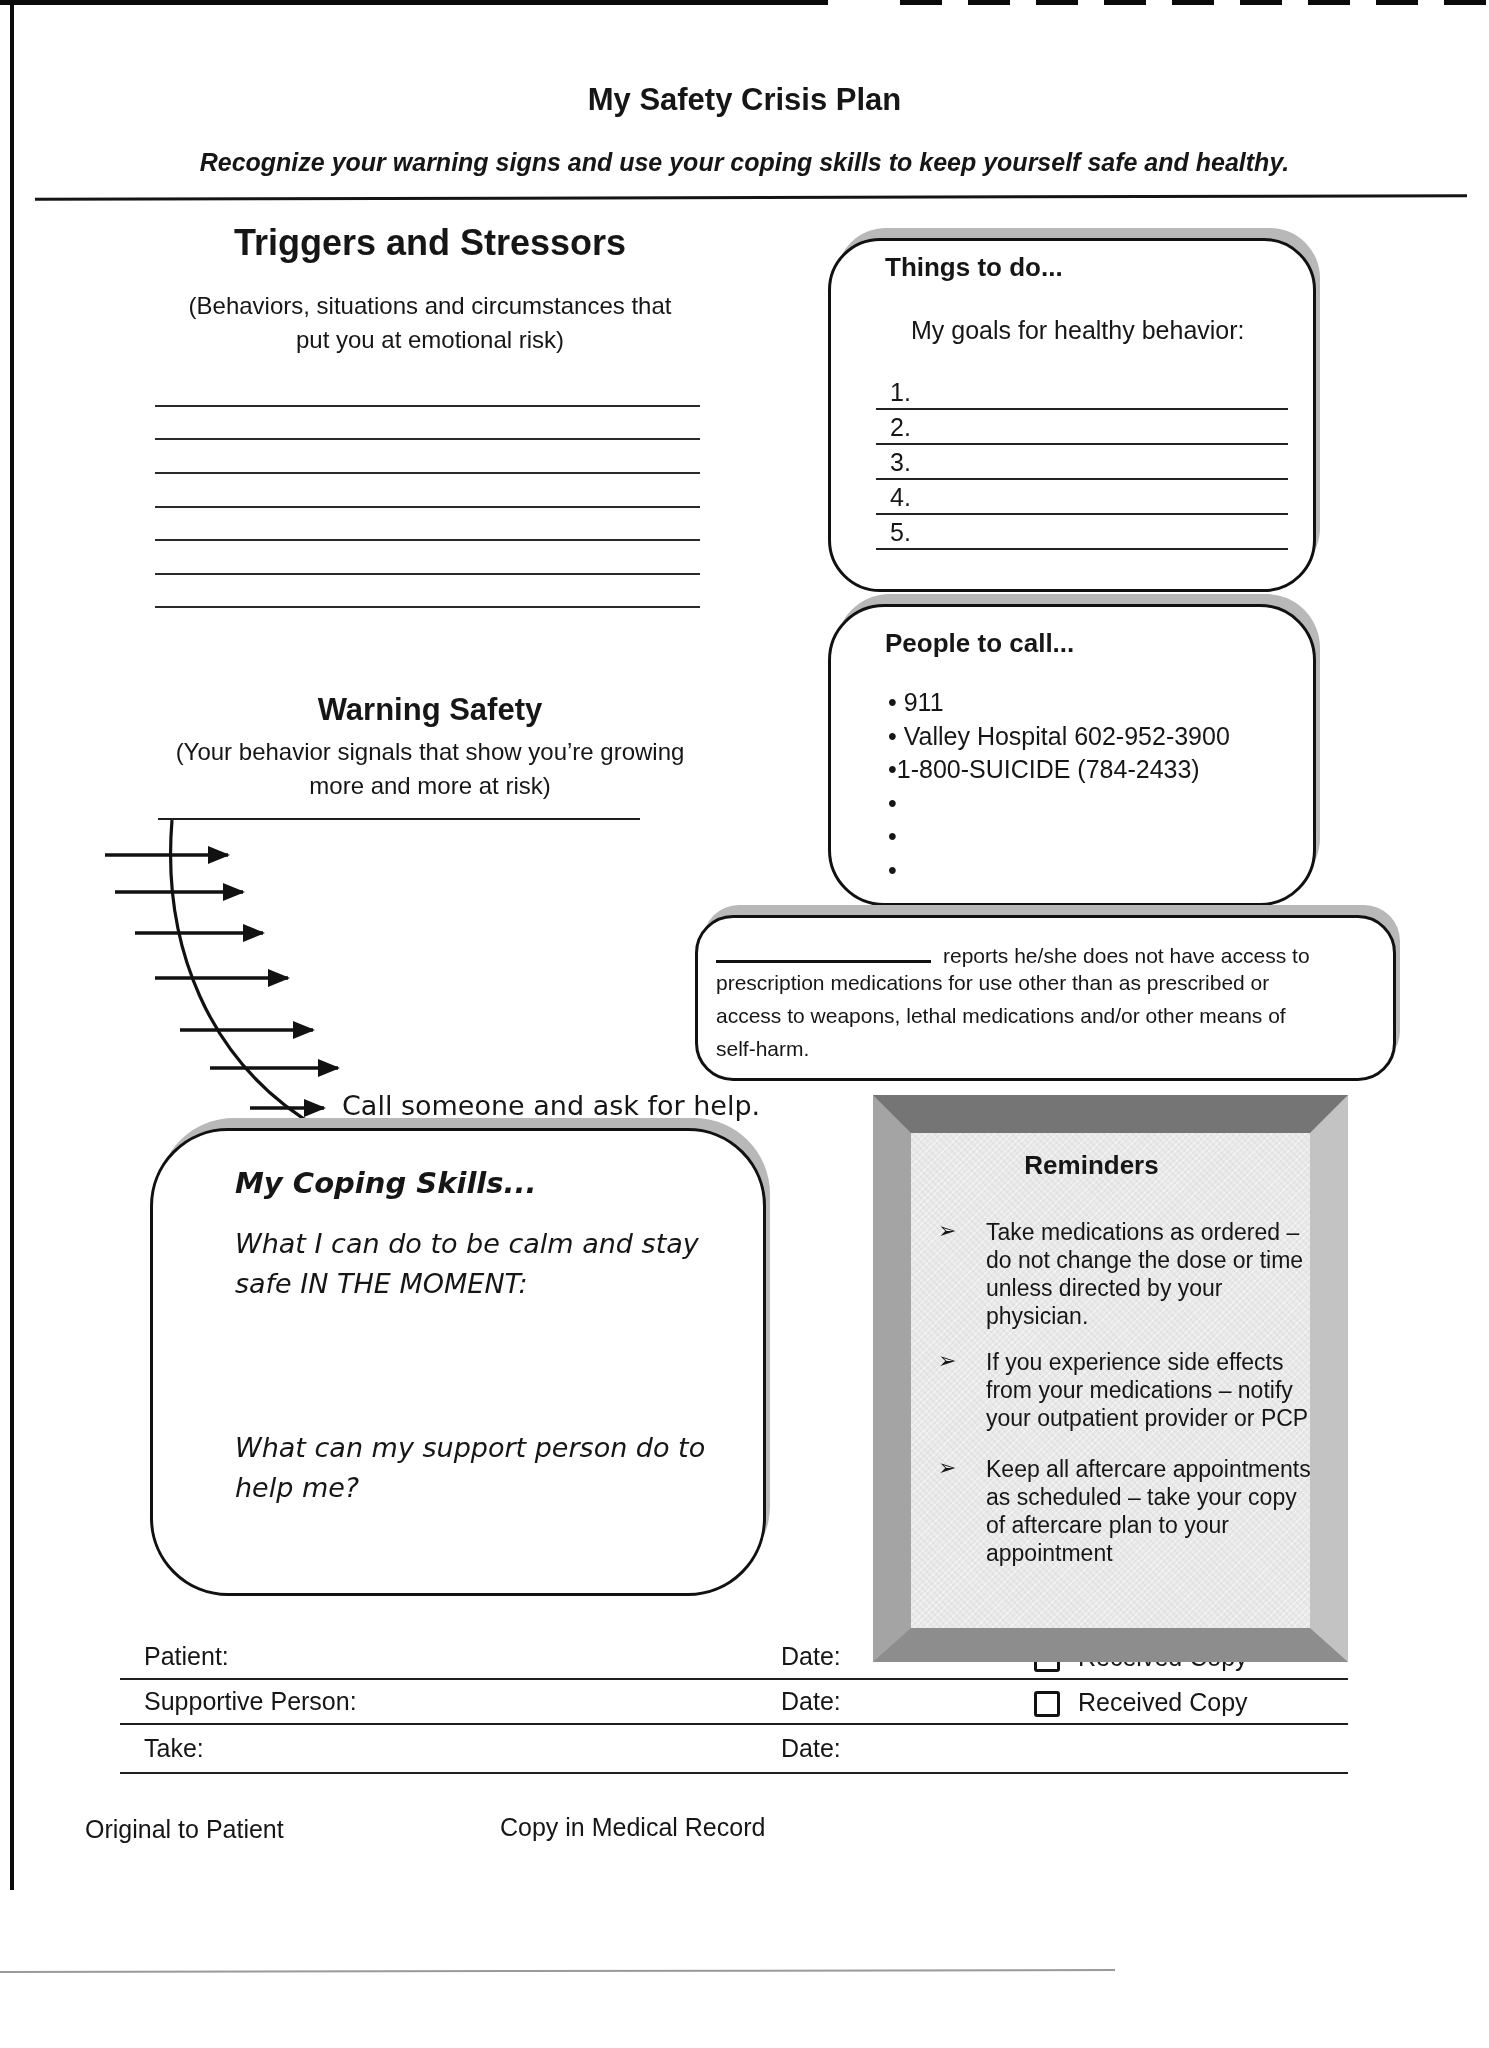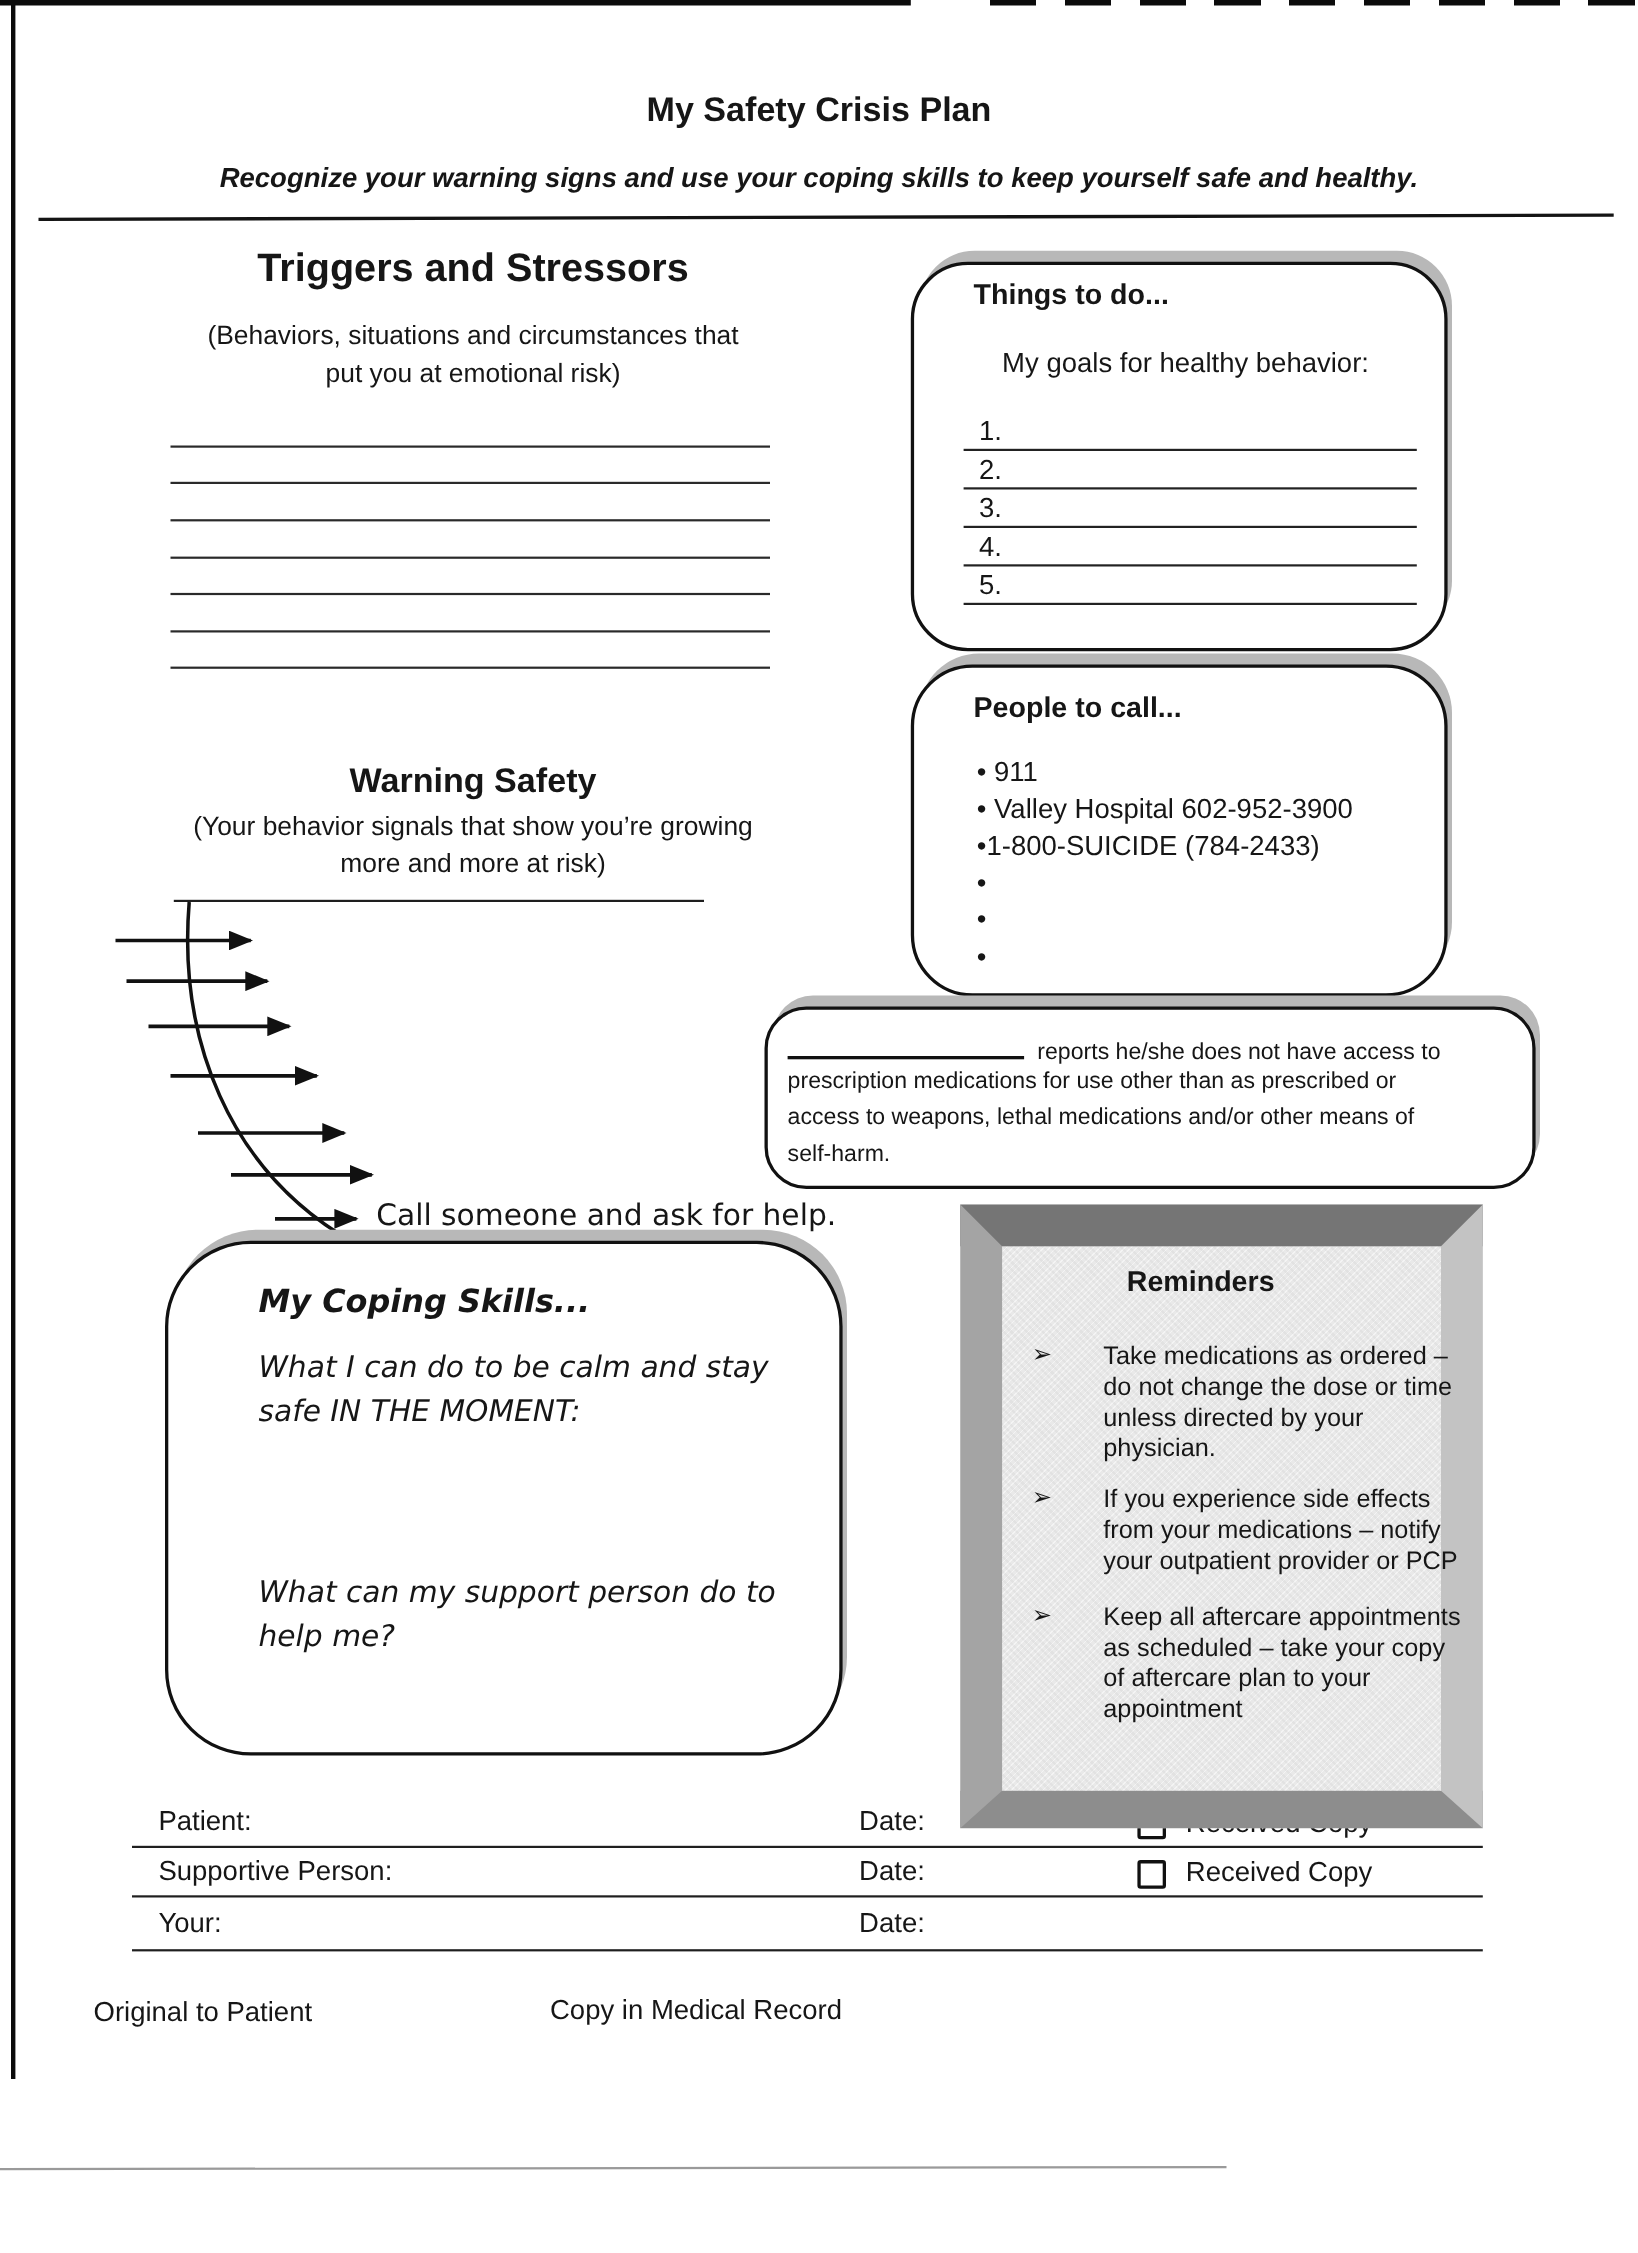--- a/index.html
+++ b/index.html
@@ -52,21 +52,21 @@
   .rem-panel{left:873px;top:1095px;width:475px;height:567px;box-sizing:border-box;
       border-style:solid;border-width:38px 38px 34px 38px;
       border-color:#757575 #c3c3c3 #8d8d8d #a4a4a4;
       background-color:#e9e9e9;
       background-image:repeating-linear-gradient(45deg,rgba(0,0,0,0.03) 0 2px,transparent 2px 5px),
                        repeating-linear-gradient(-45deg,rgba(255,255,255,0.5) 0 1px,transparent 1px 4px);
       z-index:3;}
   .rem-title{left:911px;width:361px;top:1150px;text-align:center;font-size:26px;z-index:4;}
   .rem-bullet{left:938px;width:30px;font-size:22px;z-index:4;}
   .rem-text{left:986px;width:334px;font-size:23px;line-height:28px;z-index:4;}
-  .rem-text div{white-space:nowrap;margin-left:17px;}
+  .rem-text div{white-space:nowrap;}
   
   .sig-line{left:120px;width:1228px;border-top:2.5px solid #1f1f1f;z-index:1;}
   .sig-label{left:144px;font-size:25px;z-index:1;}
   .date-label{left:781px;font-size:25px;z-index:1;}
   .rc-box{width:20px;height:20px;border:3px solid #111;border-radius:3px;z-index:1;}
   .rc-text{font-size:25px;z-index:1;}
   .under-panel{z-index:1;}
   
   .foot{font-size:25px;}
   .hr-bottom{left:0;top:1970px;width:1115px;border-top:2px solid #9a9a9a;transform:rotate(-0.1deg);}
@@ -179,21 +179,21 @@
   <div class="abs sig-label" style="top:1642px;">Patient:</div>
   <div class="abs date-label" style="top:1642px;">Date:</div>
   <div class="abs sig-line" style="top:1678px;"></div>
 
   <div class="abs sig-label" style="top:1687px;">Supportive Person:</div>
   <div class="abs date-label" style="top:1687px;">Date:</div>
   <div class="abs rc-box" style="left:1034px;top:1691px;"></div>
   <div class="abs rc-text" style="left:1078px;top:1688px;">Received Copy</div>
   <div class="abs sig-line" style="top:1723px;"></div>
 
-  <div class="abs sig-label" style="top:1734px;">Your:</div>
+  <div class="abs sig-label" style="top:1734px;">Take:</div>
   <div class="abs date-label" style="top:1734px;">Date:</div>
   <div class="abs sig-line" style="top:1772px;"></div>
 
   <div class="abs foot" style="left:85px;top:1815px;">Original to Patient</div>
   <div class="abs foot" style="left:500px;top:1813px;">Copy in Medical Record</div>
   <div class="abs hr-bottom"></div>
 
 </div>
 
 </body></html>

